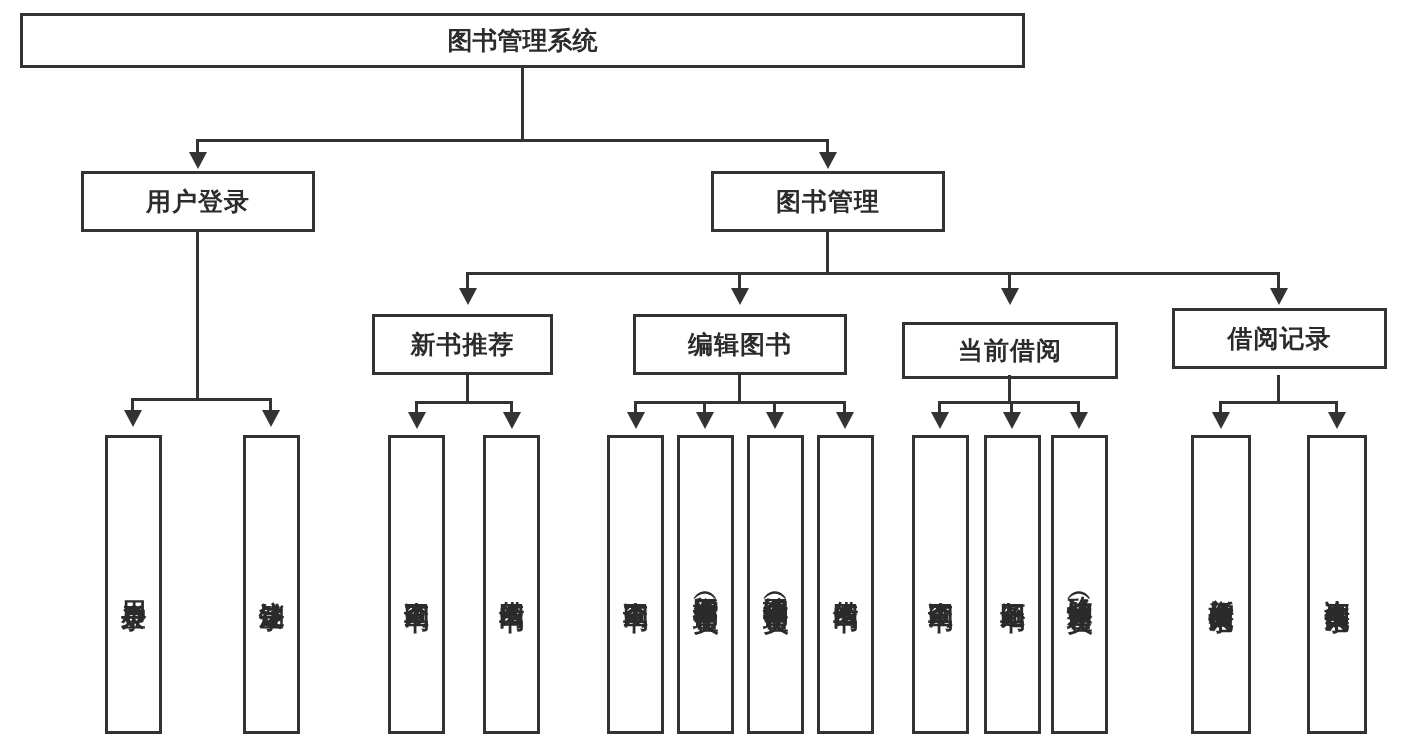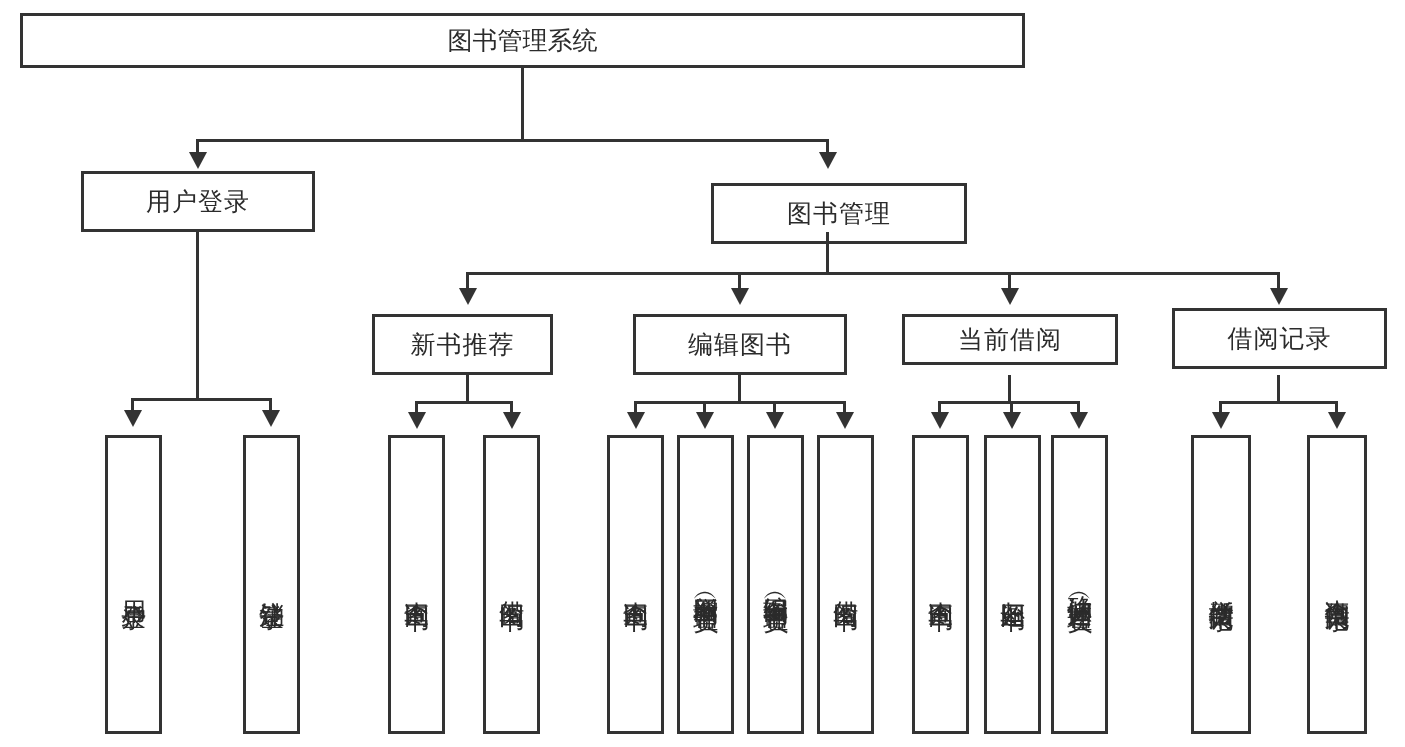--- a/index.html
+++ b/index.html
@@ -21,20 +21,21 @@
   
   .node {
     position: absolute;
     box-sizing: border-box;
     border: 3px solid #333333;
     background: #ffffff;
     display: flex;
     align-items: center;
     justify-content: center;
     color: #2b2b2b;
+    font-weight: bold;
   }
   .node.horiz {
     font-size: 25px;
     letter-spacing: 1px;
     line-height: 1.1;
   }
   .node.root {
     font-size: 25px;
   }
   
@@ -98,21 +99,21 @@
   <div class="conn vline" style="left:196px; top:139px; width:3px; height:18px;"></div>
   <div class="arrow" style="left:189px; top:152px;"></div>
 
   <div class="conn vline" style="left:826px; top:139px; width:3px; height:18px;"></div>
   <div class="arrow" style="left:819px; top:152px;"></div>
 
   <div class="node horiz" style="left:81px; top:171px; width:234px; height:61px;">
     <span>用户登录</span>
   </div>
 
-  <div class="node horiz" style="left:711px; top:183px; width:256px; height:61px;">
+  <div class="node horiz" style="left:711px; top:171px; width:234px; height:61px;">
     <span>图书管理</span>
   </div>
 
   <div class="conn vline" style="left:196px; top:232px; width:3px; height:168px;"></div>
   <div class="conn hline" style="left:131px; top:398px; width:141px; height:3px;"></div>
   <div class="conn vline" style="left:131px; top:398px; width:3px; height:16px;"></div>
   <div class="arrow" style="left:124px; top:410px;"></div>
   <div class="conn vline" style="left:269px; top:398px; width:3px; height:16px;"></div>
   <div class="arrow" style="left:262px; top:410px;"></div>
 
@@ -130,21 +131,21 @@
 
   <div class="conn vline" style="left:1277px; top:272px; width:3px; height:20px;"></div>
   <div class="arrow" style="left:1270px; top:288px;"></div>
 
   <div class="node horiz" style="left:372px; top:314px; width:181px; height:61px;">
     <span>新书推荐</span>
   </div>
   <div class="node horiz" style="left:633px; top:314px; width:214px; height:61px;">
     <span>编辑图书</span>
   </div>
-  <div class="node horiz" style="left:902px; top:314px; width:216px; height:51px;align-items:center;">
+  <div class="node horiz" style="left:902px; top:322px; width:216px; height:57px;align-items:center;">
     <span>当前借阅</span>
   </div>
   <div class="node horiz" style="left:1172px; top:308px; width:215px; height:61px;">
     <span>借阅记录</span>
   </div>
 
   <div class="conn vline" style="left:466px; top:375px; width:3px; height:28px;"></div>
   <div class="conn hline" style="left:415px; top:401px; width:98px; height:3px;"></div>
   <div class="conn vline" style="left:415px; top:401px; width:3px; height:14px;"></div>
   <div class="arrow" style="left:408px; top:412px;"></div>

